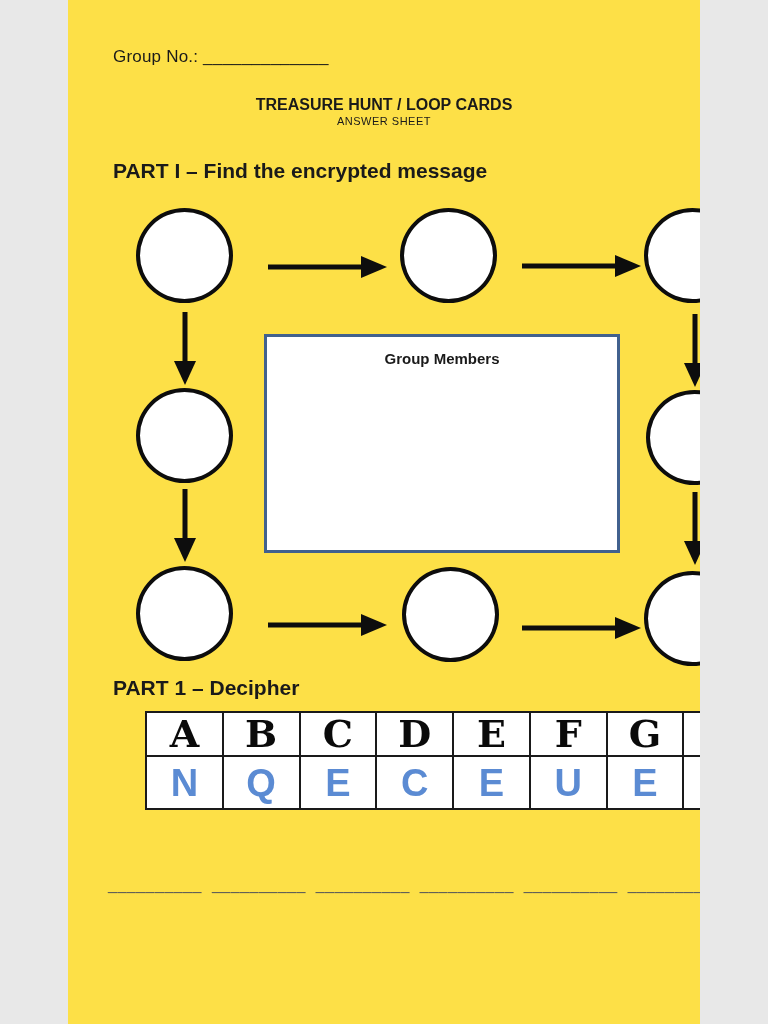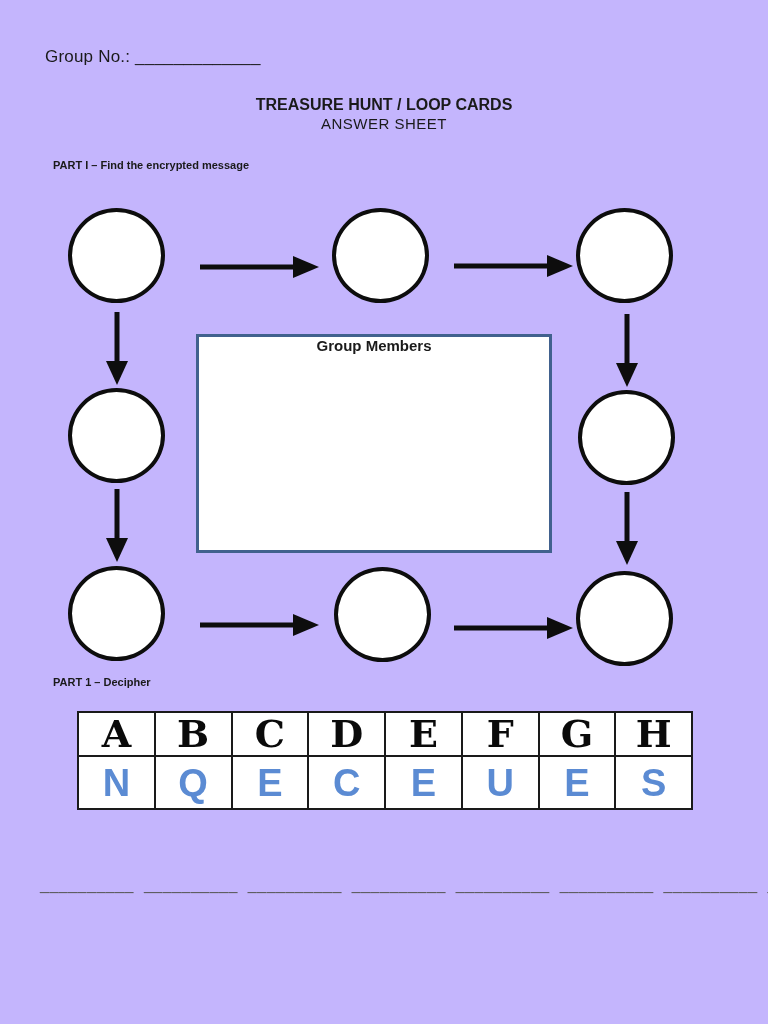--- a/index.html
+++ b/index.html
@@ -1,21 +1,21 @@
 <!DOCTYPE html>
 <html><head>
 <meta charset="utf-8">
 <style>
   * { margin: 0; padding: 0; box-sizing: border-box; }
   html, body { background: #e8e8e8; }
   .page {
     position: relative;
-    width: 768px;
+    width: 632px;
     height: 1024px;
-    background: #c4b5fd;
+    background: #fde047;
     font-family: "Liberation Sans", sans-serif;
     color: #1a1a1a;
     overflow: hidden;
     margin: 0 auto;
   }
   .group-no {
     position: absolute;
     left: 45px; top: 47px;
     font-size: 17px;
     letter-spacing: 0.2px;
@@ -24,27 +24,27 @@
     position: absolute;
     left: 0; top: 96px; width: 100%;
     text-align: center;
     font-size: 16px;
     font-weight: bold;
   }
   .doc-subtitle {
     position: absolute;
     left: 0; top: 115px; width: 100%;
     text-align: center;
-    font-size: 15px;
+    font-size: 11px;
     letter-spacing: 0.5px;
   }
   .part-heading {
     position: absolute;
-    left: 53px;
-    font-size: 11px;
+    left: 45px;
+    font-size: 21px;
     font-weight: bold;
   }
   .part1 { top: 159px; }
   .part2 { top: 676px; }
 
   
   .circle {
     position: absolute;
     width: 97px; height: 95px;
     border: 4px solid #0d0d0d;
@@ -71,20 +71,21 @@
   .v4 { left: 614px; top: 490px; }
 
   .members-box {
     position: absolute;
     left: 196px; top: 334px;
     width: 356px; height: 219px;
     border: 3px solid #41618e;
     background: #ffffff;
   }
   .members-label {
+    margin-top: 13px;
     text-align: center;
     font-size: 15px;
     font-weight: bold;
   }
 
   
   .cipher-table {
     position: absolute;
     left: 77px; top: 711px;
     width: 616px;

